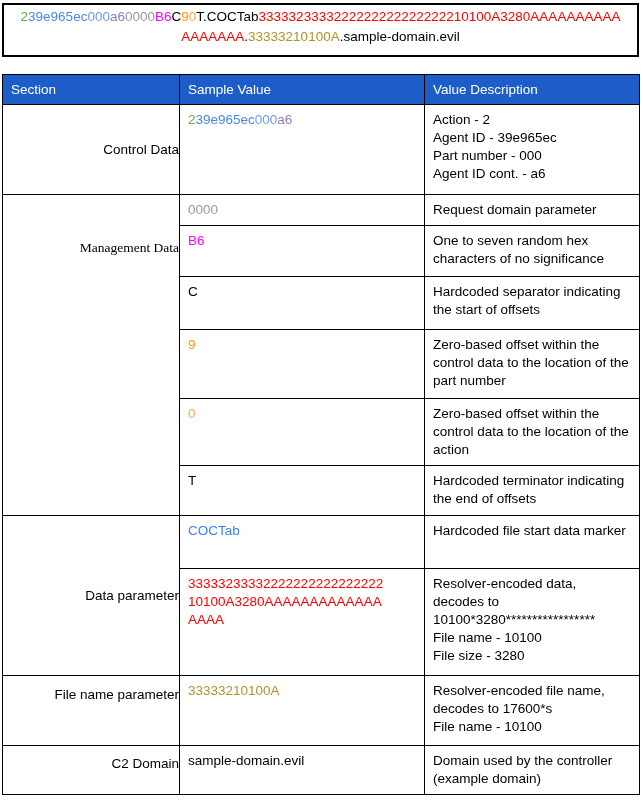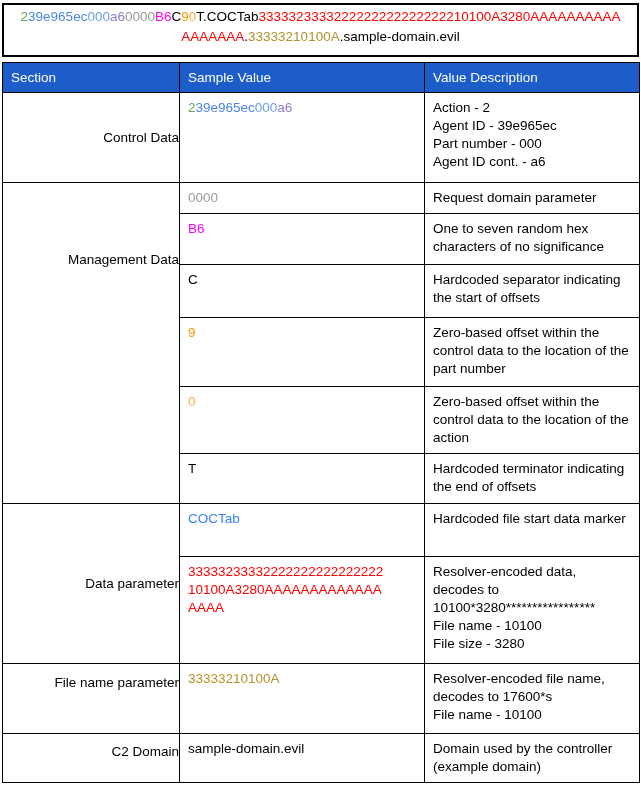--- a/index.html
+++ b/index.html
@@ -18,21 +18,21 @@
     min-height: 54px;
     padding: 2px 14px;
     text-align: center;
     line-height: 20px;
     word-break: break-all;
     background: #fff;
   }
 
   
   table.main {
-    margin-top: 5px;
+    margin-top: 17px;
     border-collapse: collapse;
     width: 637px;
     table-layout: fixed;
   }
   table.main th, table.main td {
     border: 1.5px solid #000;
     font-weight: normal;
     line-height: 18px;
   }
   col.c1 { width: 177px; }
@@ -47,21 +47,21 @@
     padding: 0 8px;
     vertical-align: middle;
   }
   td.val, td.desc {
     vertical-align: top;
     padding: 6px 8px;
     overflow-wrap: break-word;
   }
   td.sec { text-align: right; }
   .sec-center { vertical-align: middle; }
-  .sec-mgmt  { vertical-align: top; padding-top: 68px; }
+  .sec-mgmt  { vertical-align: top; padding-top: 44px; font-family: Liberation Serif, serif; }
   .sec-top   { vertical-align: top; padding-top: 10px; }
   .val-break span { display: inline; }
   .wrap-narrow { display: inline-block; max-width: 200px; word-break: break-all; text-align: left; }
 
   
   .caption {
     margin-top: 4px;
     text-align: center;
     line-height: 18px;
   }

